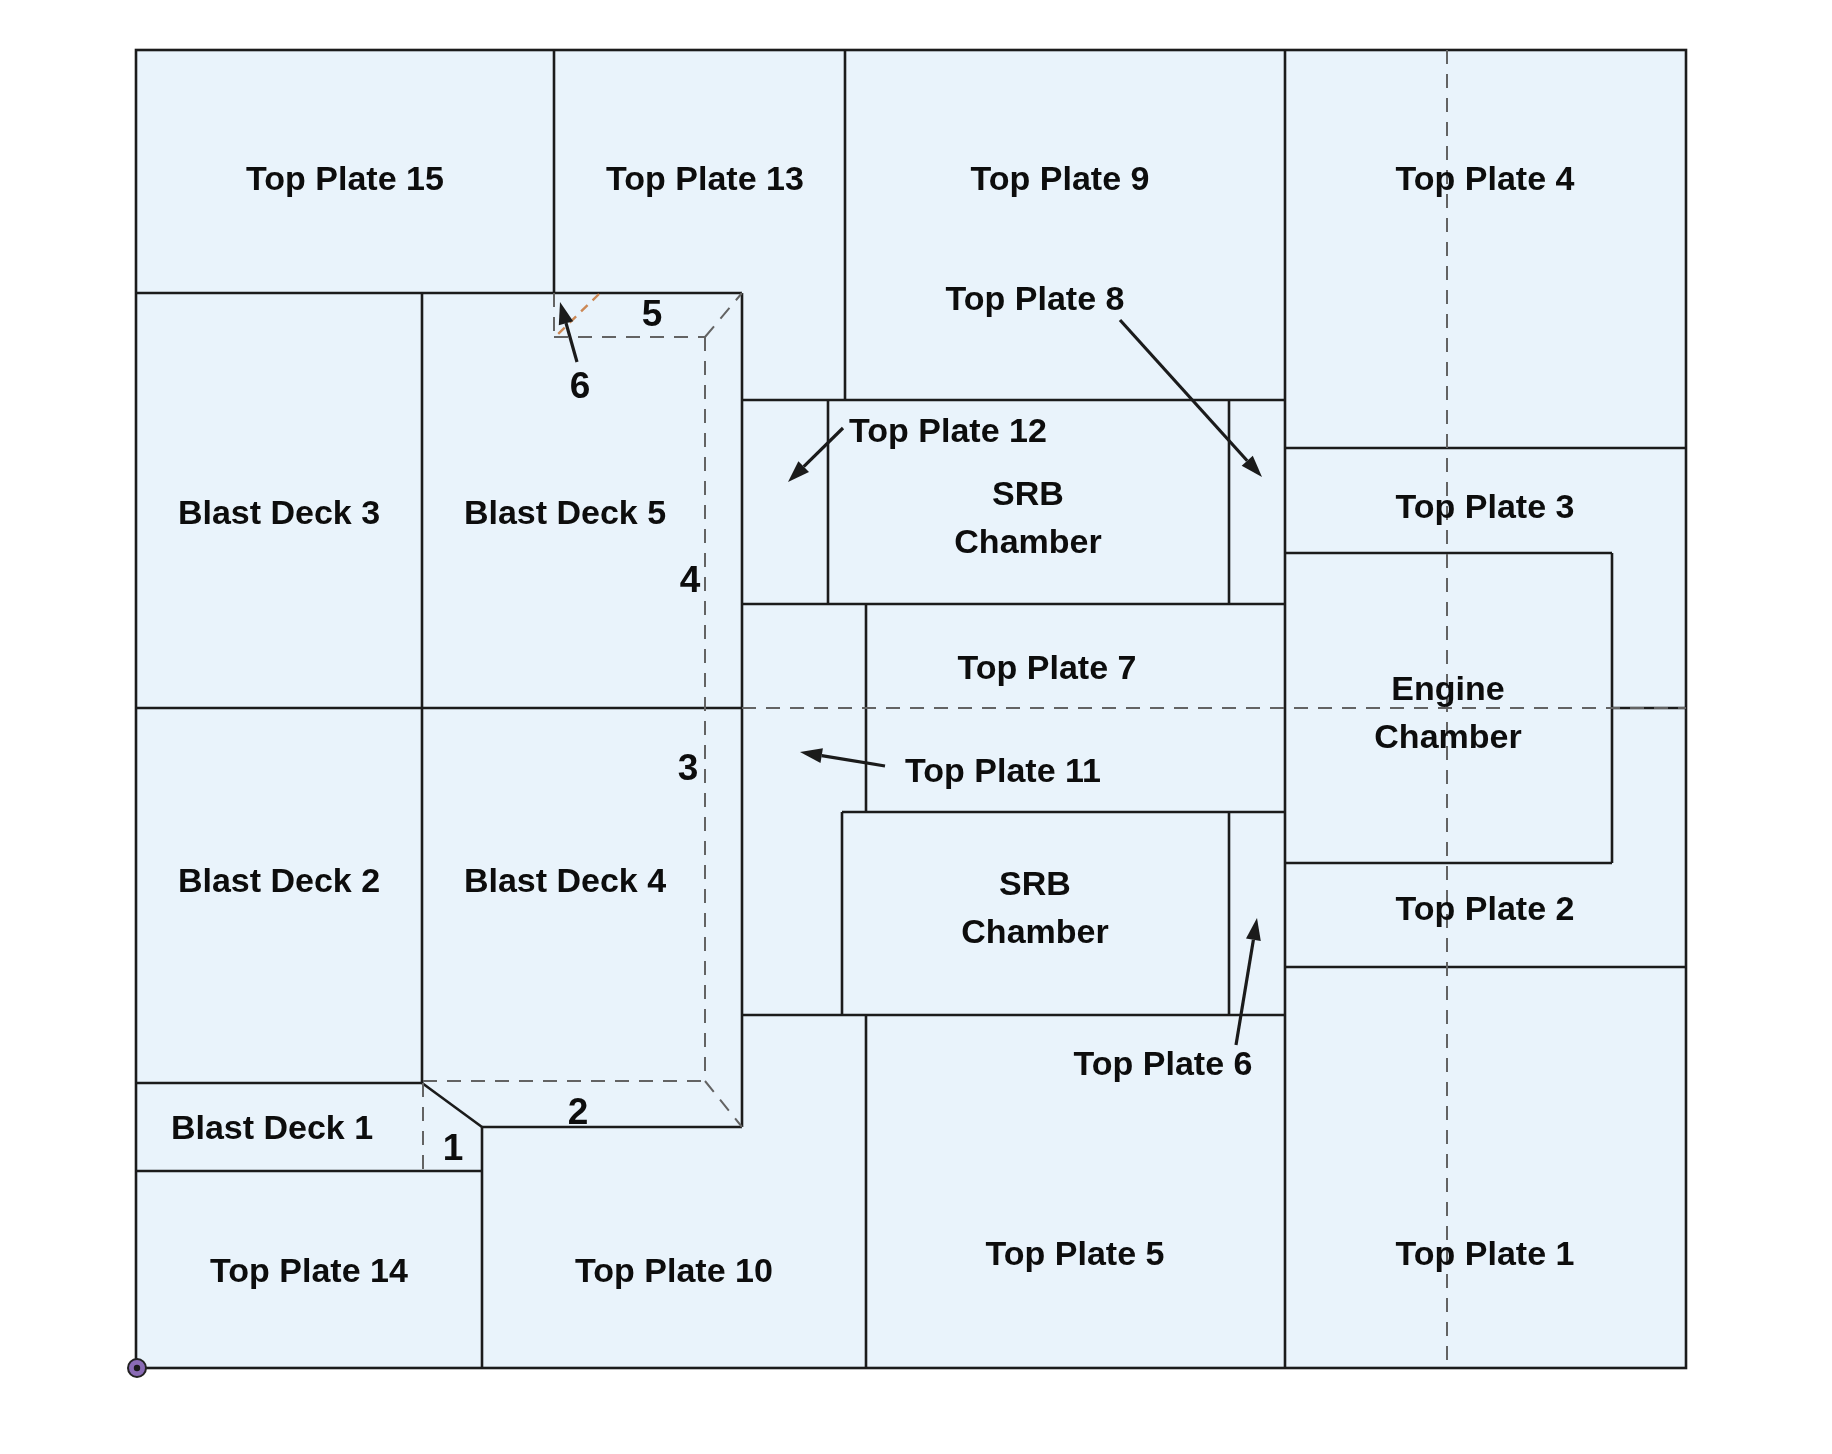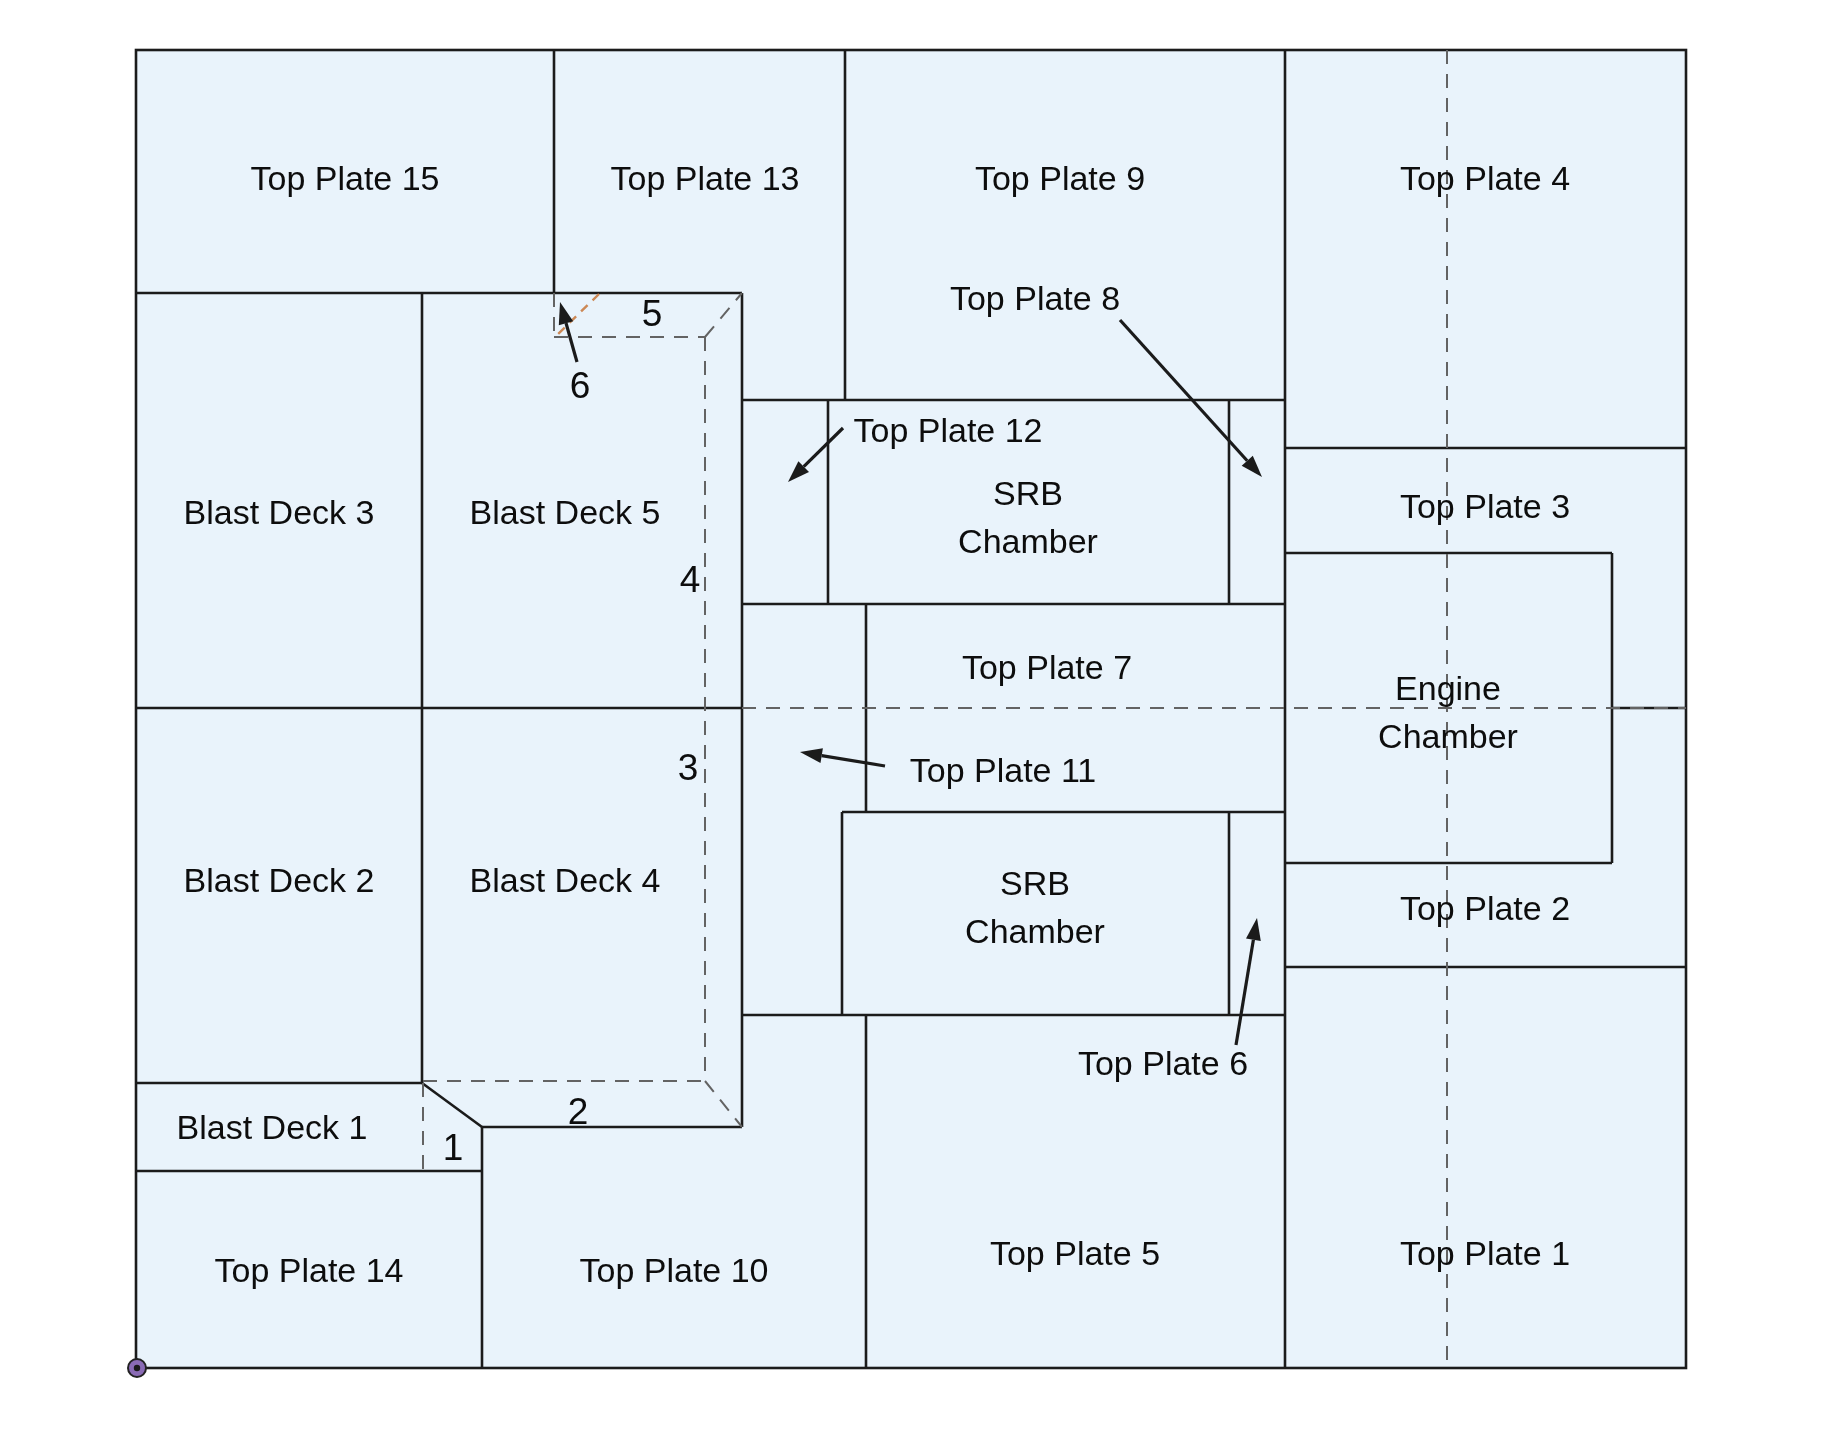--- a/index.html
+++ b/index.html
@@ -1,16 +1,16 @@
 <!DOCTYPE html>
 <html style="--region_fill: #e9f3fb; --line_color: #1b1b1b; --dash_color: #636363; --accent_orange: #cc8855; --text_color: #0d0d0d; --origin_purple: #8a6bb5;"><head>
 <meta charset="utf-8">
 <style>
   html, body { margin: 0; padding: 0; background: #ffffff; }
-  .stage { position: relative; width: 1832px; height: 1454px; background: #ffffff; }
+  .stage { position: relative; width: 1832px; height: 1454px; background: #ffffff; font-weight: bold; }
   svg { display: block; }
   .region-fill { fill: var(--region_fill); stroke: var(--line_color); stroke-width: 2.6; }
   .solid  { stroke: var(--line_color); stroke-width: 2.6; fill: none; stroke-linecap: butt; }
   .dashed { stroke: var(--dash_color); stroke-width: 2;   fill: none; stroke-dasharray: 14 10; }
   .dashed-orange { stroke: var(--accent_orange); stroke-width: 2.4; fill: none; stroke-dasharray: 9 7; }
   .arrow-line { stroke: var(--line_color); stroke-width: 3.2; fill: none; }
   .arrow-head { fill: var(--line_color); stroke: none; }
   .lbl { font-family: "Liberation Sans", sans-serif; font-size: 34px; fill: var(--text_color); text-anchor: middle; }
   .num { font-family: "Liberation Sans", sans-serif; font-size: 37px; fill: var(--text_color); text-anchor: middle; }
   .origin-outer { fill: var(--origin_purple); stroke: #222222; stroke-width: 2; }

